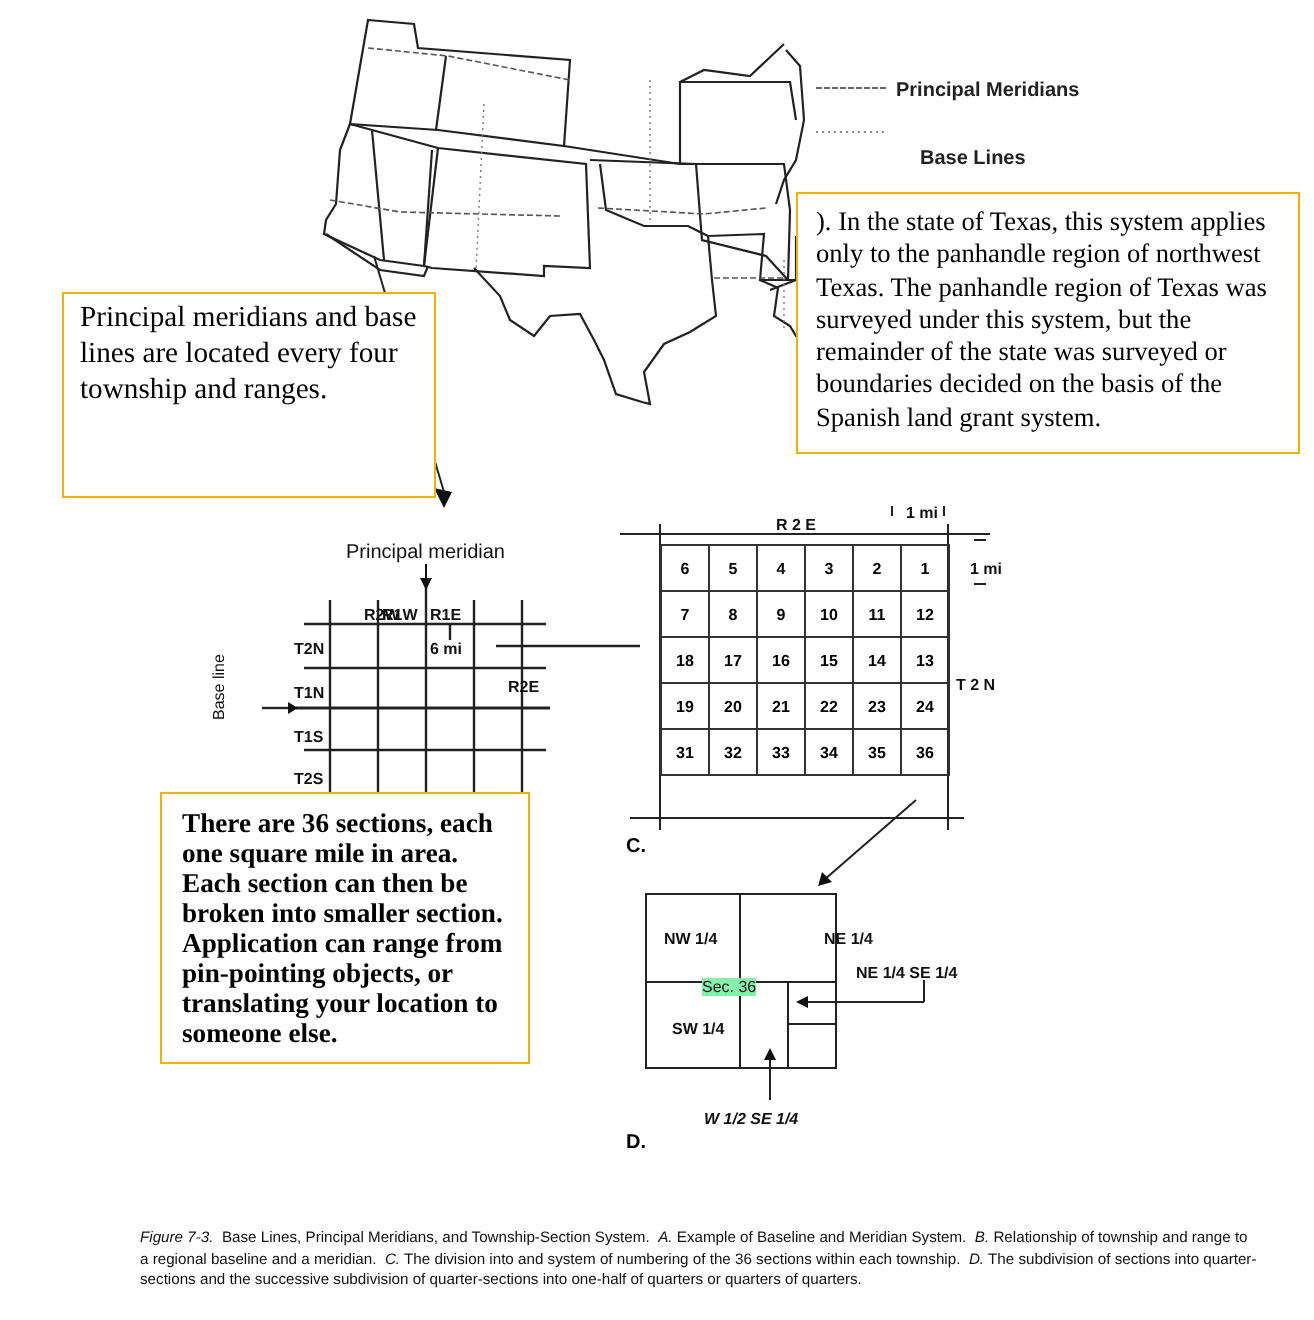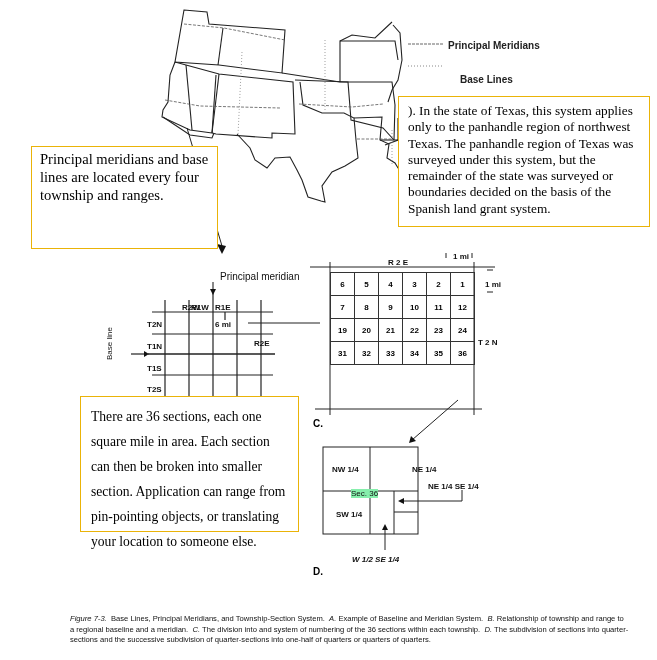--- a/index.html
+++ b/index.html
@@ -1,21 +1,21 @@
 <!DOCTYPE html>
 <html><head>
 <meta charset="utf-8">
 <style>
   html, body { margin: 0; padding: 0; background: #ffffff; }
   body { width: 657px; height: 660px; position: relative; overflow: hidden; font-family: "Liberation Serif", serif; color: #000; }
   svg.layer { position: absolute; left: 0; top: 0; }
   .callout { position: absolute; background: #fff; border: 1px solid #eab308; box-sizing: border-box; font-family: "Liberation Serif", serif; color: #000; }
   .callout-texas { left: 398px; top: 96px; width: 252px; height: 131px; padding: 6px 8px 0 9px; font-size: 13.3px; line-height: 16.3px; }
   .callout-meridian { left: 3px; top: 146px; width: 187px; height: 103px; padding: 4px 7px 0 8px; font-size: 14.6px; line-height: 17.8px; margin-left: 28px; }
-  .callout-sections { left: 80px; top: 396px; width: 219px; height: 136px; padding: 7px 8px 0 10px; font-size: 13.6px; line-height: 25px; }
+  .callout-sections { left: 80px; top: 396px; width: 185px; height: 136px; padding: 7px 8px 0 10px; font-size: 13.6px; line-height: 15px; font-weight: bold; }
   .lbl { position: absolute; font-family: "Liberation Sans", sans-serif; font-weight: bold; font-size: 8px; color: #111; white-space: nowrap; }
   .lbl-reg { position: absolute; font-family: "Liberation Sans", sans-serif; font-size: 10px; color: #111; white-space: nowrap; }
   .legend-text { position: absolute; font-family: "Liberation Sans", sans-serif; font-weight: bold; font-size: 10px; color: #222; white-space: nowrap; }
   .caption { position: absolute; left: 70px; top: 614px; width: 560px; font-family: "Liberation Sans", sans-serif; font-size: 7.6px; line-height: 10.5px; color: #111; }
   .caption i { font-style: italic; }
   .grid-c { position: absolute; left: 330px; top: 272px; border-collapse: collapse; }
   .grid-c td { width: 23px; height: 22px; border: 1px solid #333; text-align: center; font-family: "Liberation Sans", sans-serif; font-weight: bold; font-size: 8px; padding: 0; }
   .panel-letter { position: absolute; font-family: "Liberation Sans", sans-serif; font-weight: bold; font-size: 10px; }
 </style>
 </head>
@@ -85,21 +85,21 @@
     <line x1="152" y1="375" x2="273" y2="375"></line>
     <line x1="225" y1="312" x2="225" y2="320"></line>
     <line x1="248" y1="323" x2="320" y2="323"></line>
     <line x1="131" y1="354" x2="146" y2="354"></line>
   </g>
   <polygon points="144,351 149,354 144,357" fill="#111"></polygon>
   <line x1="213" y1="282" x2="213" y2="290" stroke="#111" stroke-width="1"></line>
   <polygon points="210,289 213,295 216,289" fill="#111"></polygon>
 </svg>
 
-<div class="lbl-reg" style="left:173px; top:271px;margin-left:47px;">Principal meridian</div>
+<div class="lbl-reg" style="left:173px; top:271px;">Principal meridian</div>
 <div class="lbl" style="left:167px; top:303px;margin-left:15px;">R2W</div>
 <div class="lbl" style="left:191px; top:303px;">R1W</div>
 <div class="lbl" style="left:215px; top:303px;">R1E</div>
 <div class="lbl" style="left:254px; top:303px;margin-top:36px;">R2E</div>
 <div class="lbl" style="left:147px; top:320px;">T2N</div>
 <div class="lbl" style="left:147px; top:342px;">T1N</div>
 <div class="lbl" style="left:147px; top:364px;">T1S</div>
 <div class="lbl" style="left:147px; top:385px;">T2S</div>
 <div class="lbl" style="left:215px; top:320px;">6 mi</div>
 <div class="lbl-reg" style="left:105px; top:340px; font-size:8px; transform:rotate(-90deg); transform-origin:left top; top:360px;">Base line</div>
@@ -135,20 +135,28 @@
     <td>2</td>
     <td>1</td>
   </tr>
   <tr>
     <td>7</td>
     <td>8</td>
     <td>9</td>
     <td>10</td>
     <td>11</td>
     <td>12</td>
+  </tr>
+  <tr>
+    <td>18</td>
+    <td>17</td>
+    <td>16</td>
+    <td>15</td>
+    <td>14</td>
+    <td>13</td>
   </tr>
   <tr>
     <td>19</td>
     <td>20</td>
     <td>21</td>
     <td>22</td>
     <td>23</td>
     <td>24</td>
   </tr>
   <tr>

